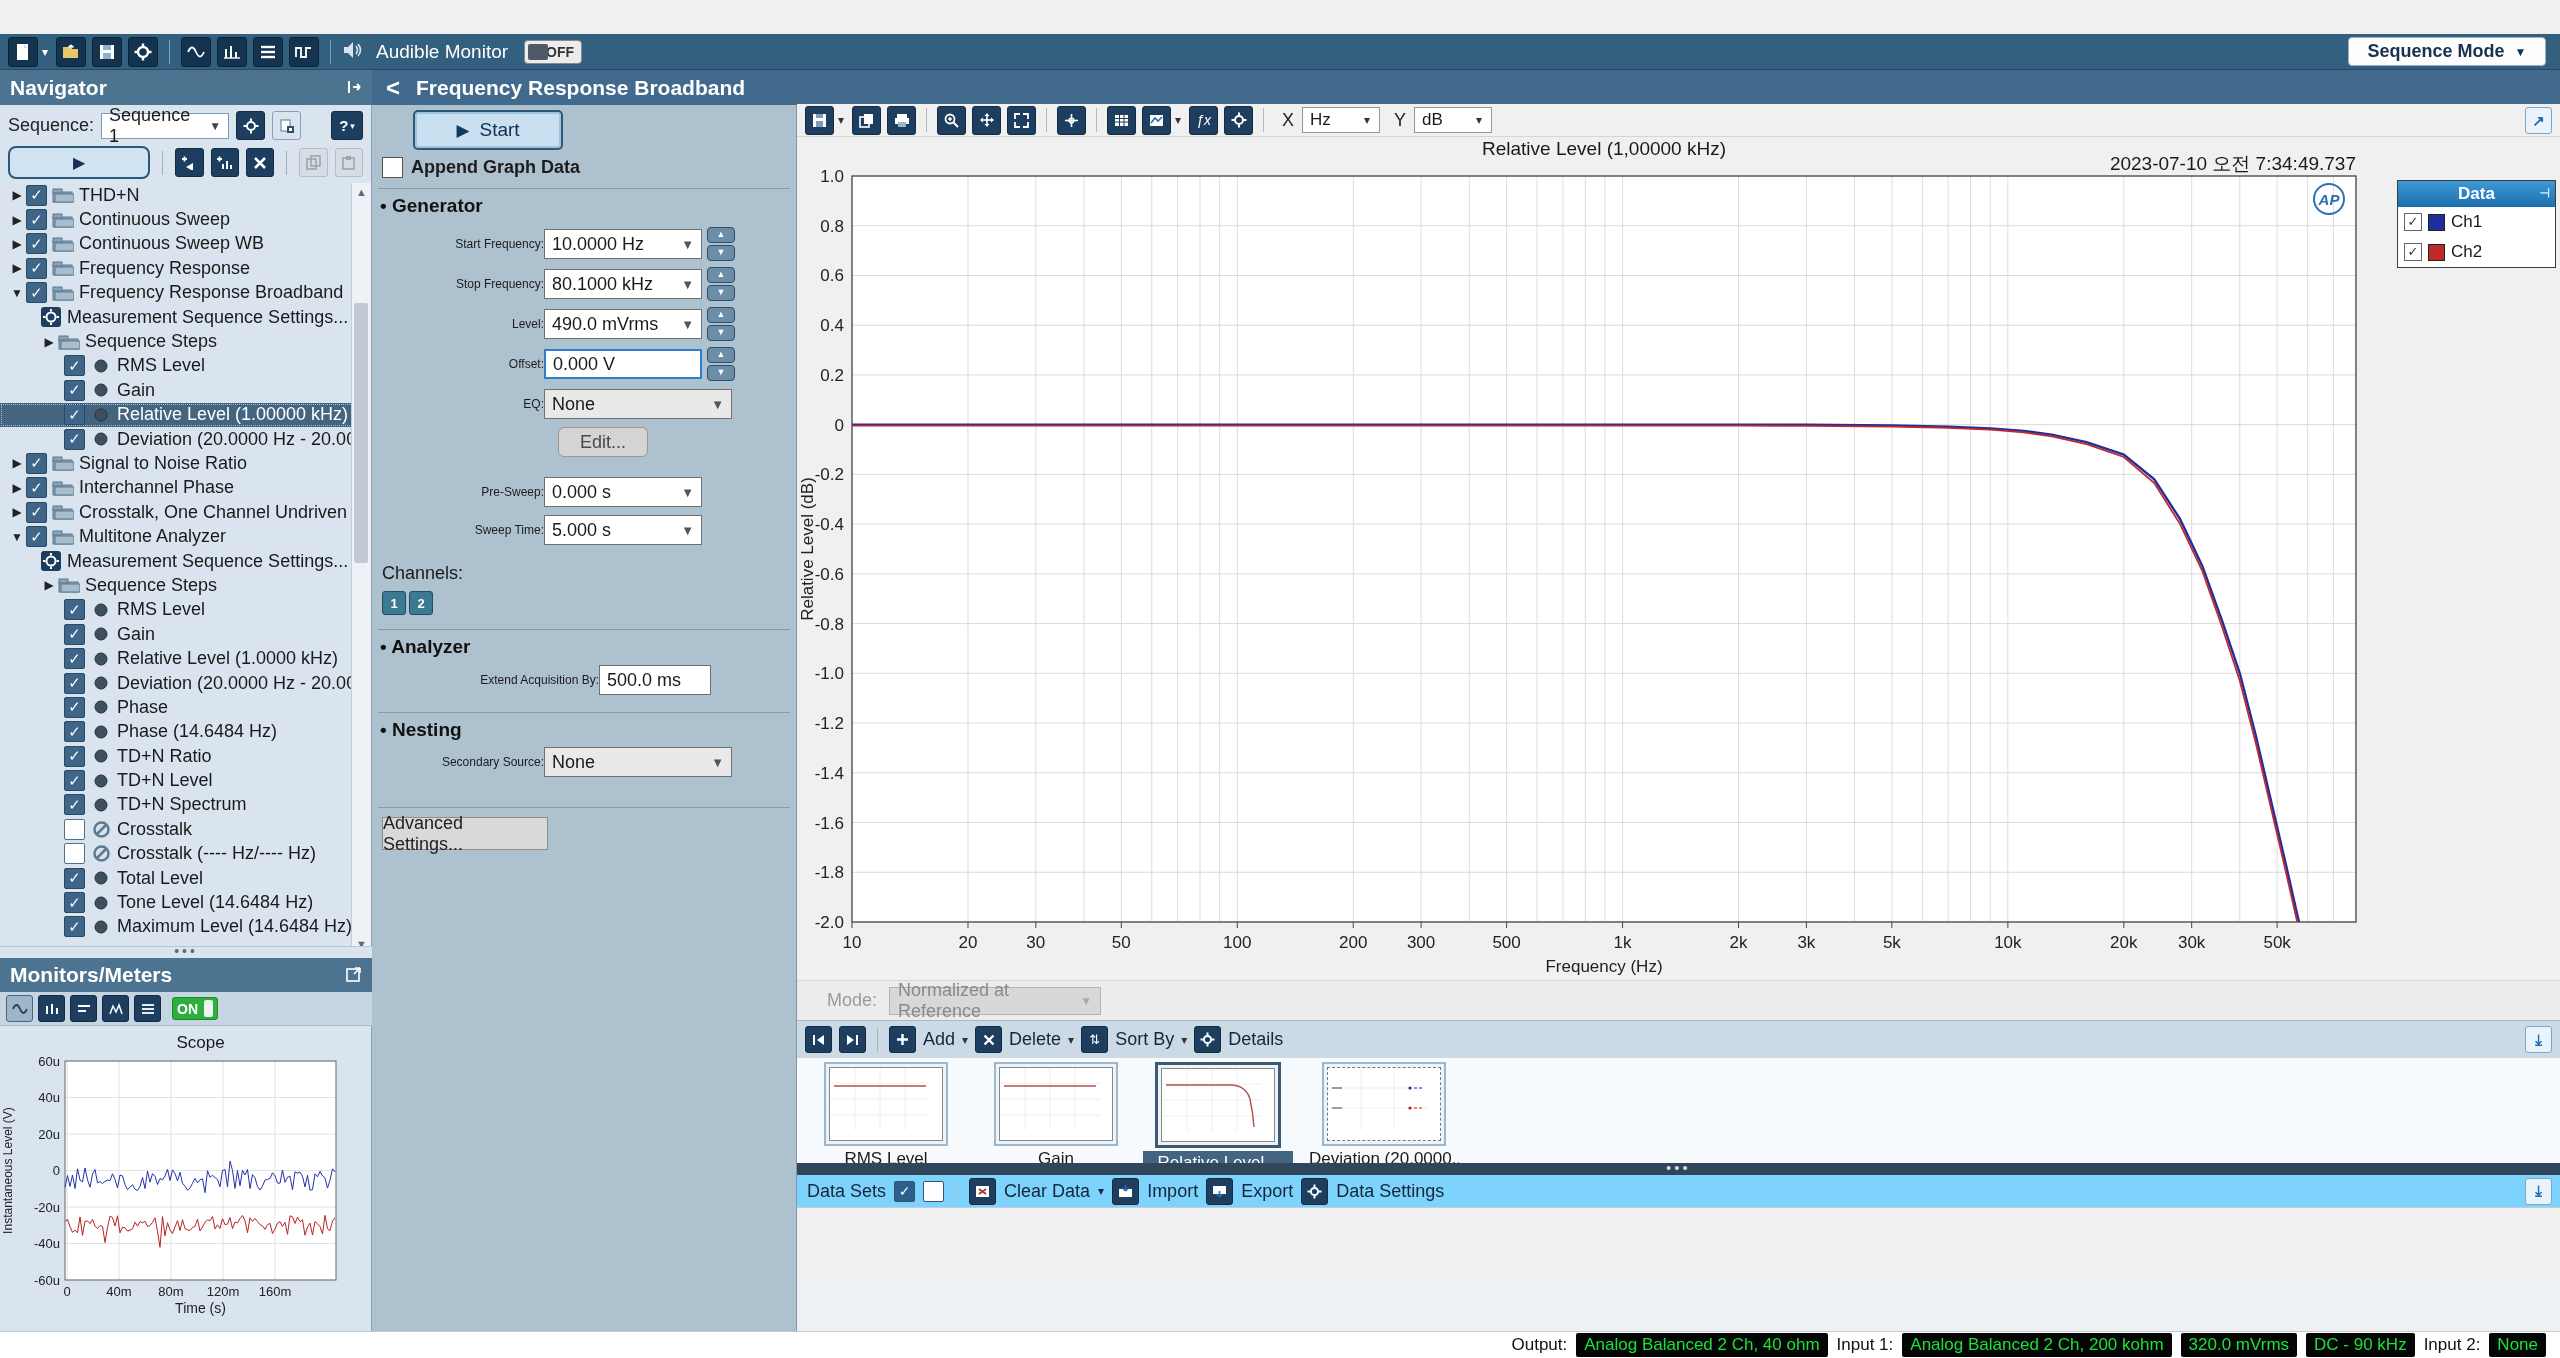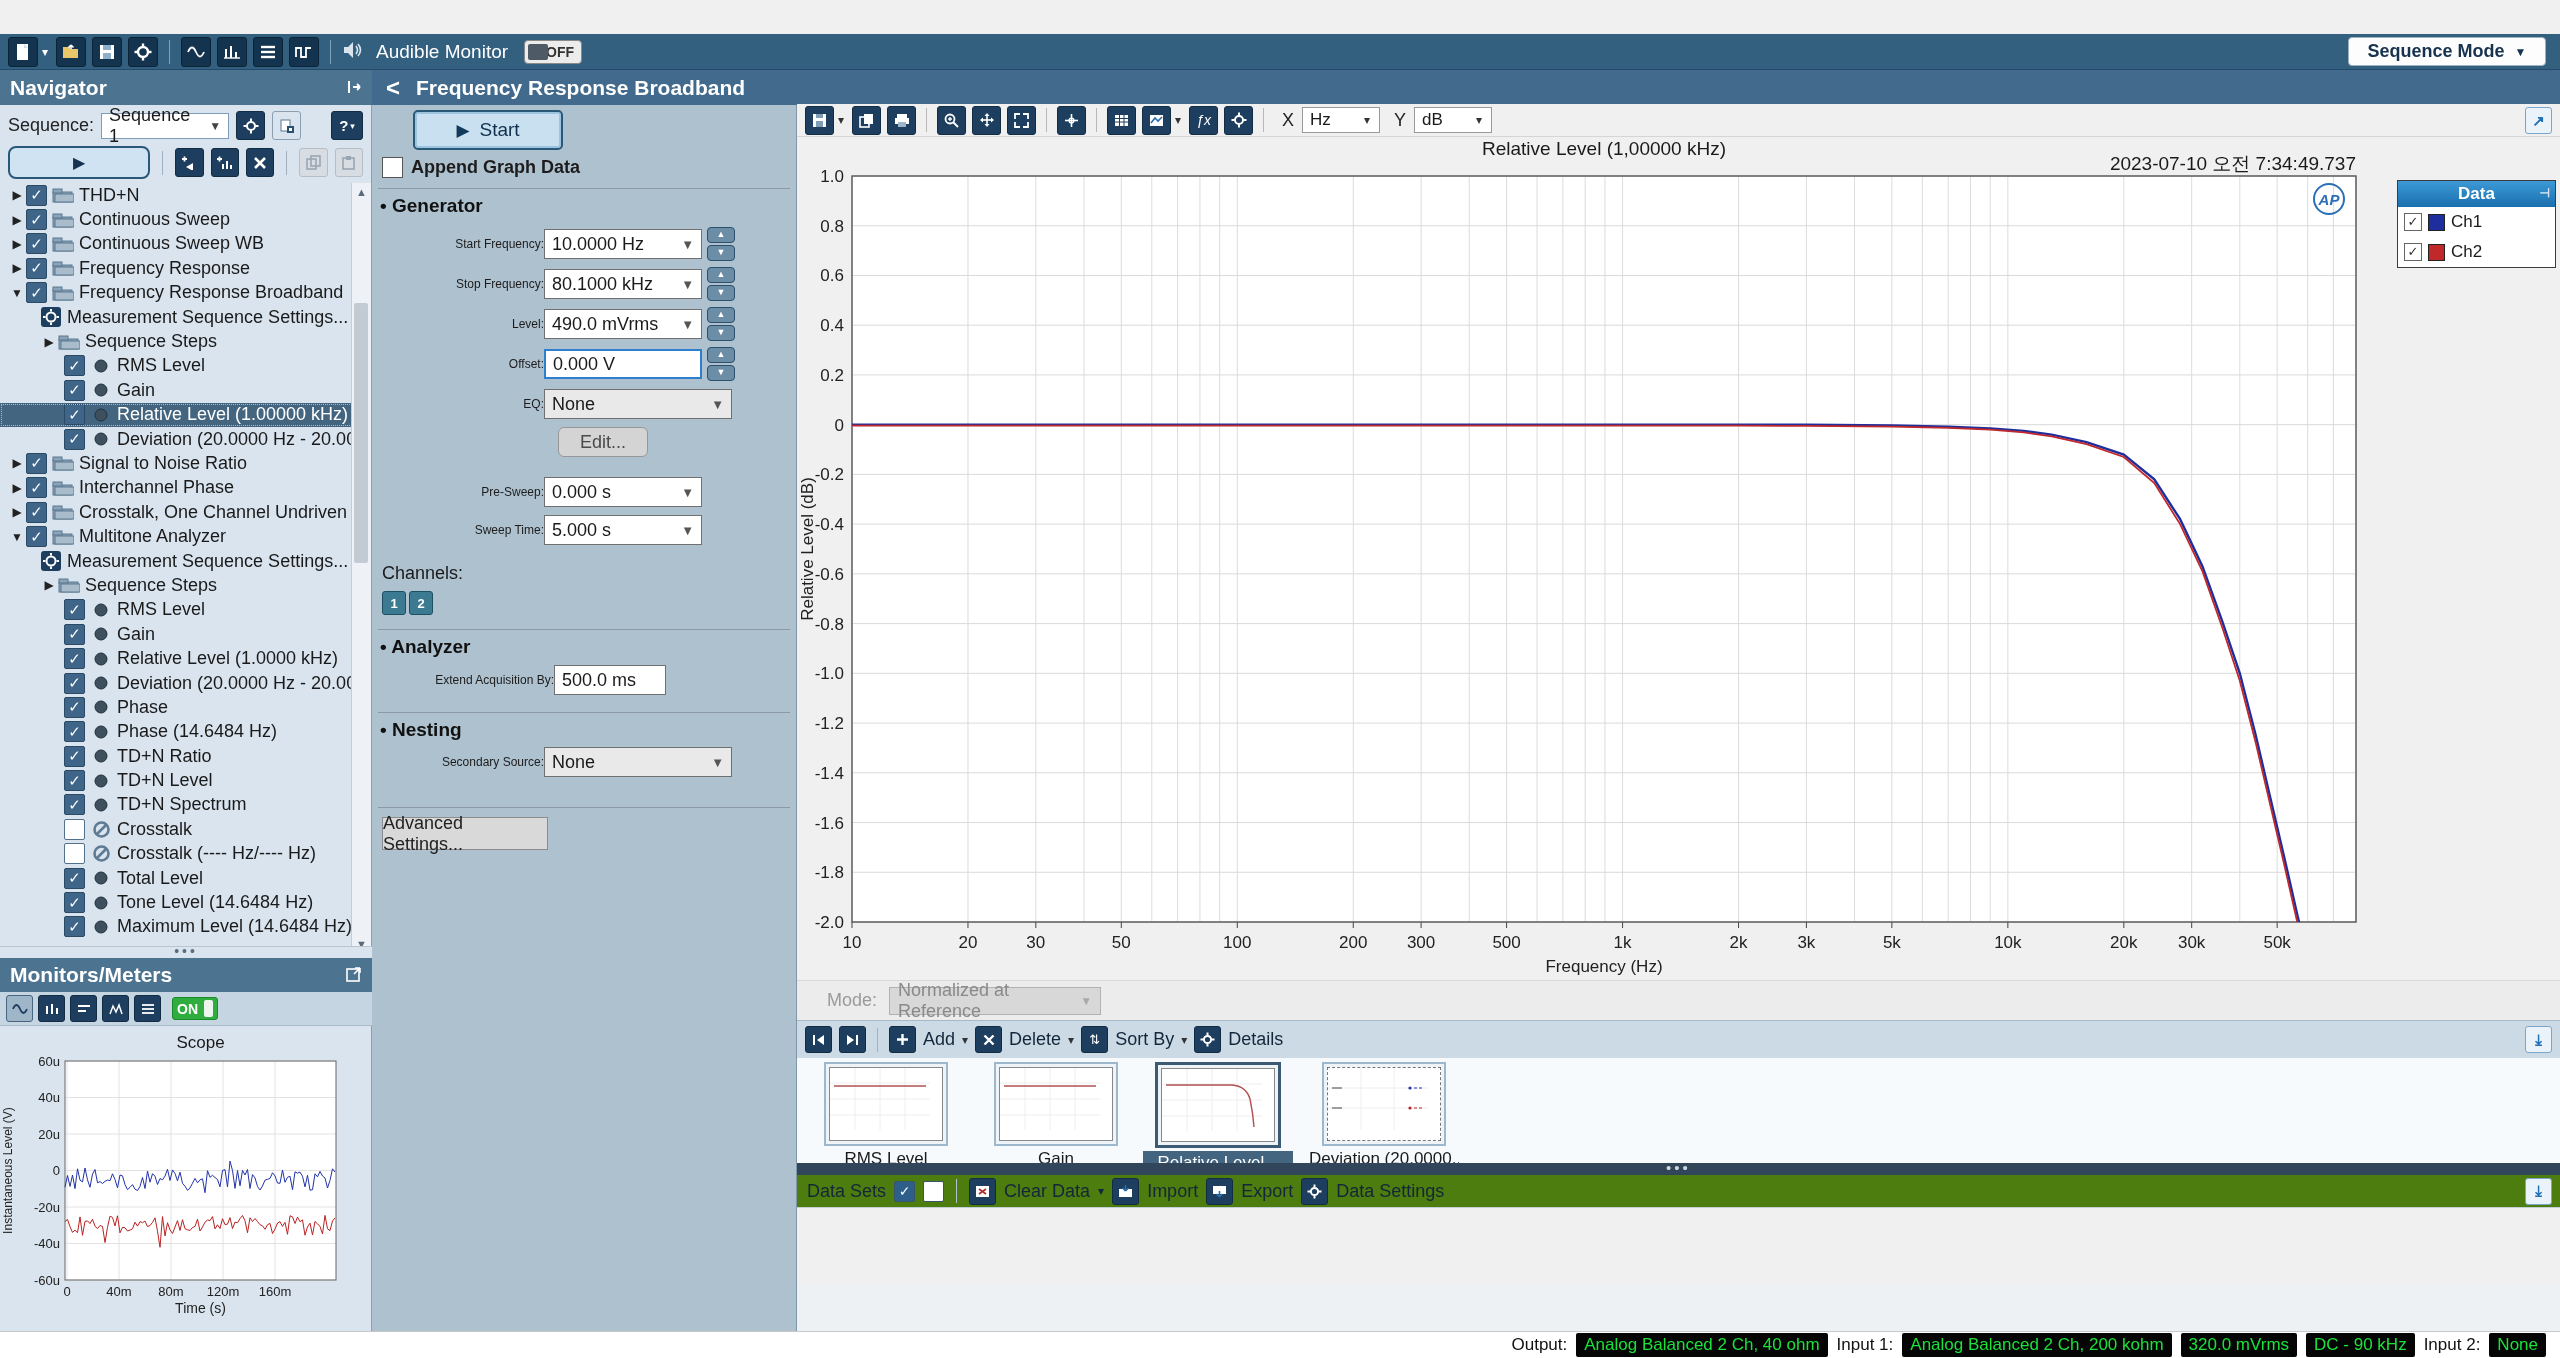--- a/index.html
+++ b/index.html
@@ -93,21 +93,21 @@
   .resbar .caret{font-size:12px;color:#333;}
   .thumbs{left:797px;top:1058px;width:1763px;height:105px;background:#f7fafc;}
   .thumb{position:absolute;top:4px;width:120px;}
   .thumb .frame{width:114px;height:74px;margin:0 auto;background:#eef3f8;border:2px solid #9db8cc;padding:3px;}
   .thumb.sel .frame{border:3px solid #3c5a74;}
   .thumb .mini{width:100%;height:100%;background:#fff;border:1px solid #888;box-sizing:border-box;}
   .thumb.dashed .mini{border:1px dashed #777;}
   .thumb .cap{margin-top:3px;text-align:center;font-size:17px;color:#1a1a1a;white-space:nowrap;overflow:hidden;}
   .thumb.sel .cap{background:#44657f;color:#fff;padding:2px 0;}
   .darksplit{left:797px;top:1163px;width:1763px;height:12px;background:#31465a;color:#cfd8df;text-align:center;font-size:15px;line-height:9px;letter-spacing:3px;}
-  .dstoolbar{left:797px;top:1175px;width:1763px;height:33px;background:#4d7c0f;display:flex;align-items:center;gap:8px;padding-left:10px;box-sizing:border-box;font-size:18px;color:#14273a;border-bottom:1px solid #c3ced8;}
+  .dstoolbar{left:797px;top:1175px;width:1763px;height:33px;background:#7dd3fc;display:flex;align-items:center;gap:8px;padding-left:10px;box-sizing:border-box;font-size:18px;color:#14273a;border-bottom:1px solid #c3ced8;}
   .dscb{width:19px;height:19px;border:1px solid #38546e;background:#2d5f8a;color:#fff;font-size:14px;display:flex;align-items:center;justify-content:center;border-radius:2px;}
   .dscb.un{background:#fff;color:transparent;}
   .dsbtn{width:25px;height:25px;background:#1d3e5e;border:1px solid #122c44;border-radius:3px;display:flex;align-items:center;justify-content:center;}
   .dtable{left:797px;top:1208px;width:1763px;height:75px;background:#fff;font-size:17px;}
   .dtable table{border-collapse:collapse;width:1763px;table-layout:fixed;}
   .dtable th{background:#f4f6f8;border:1px solid #bcc6ce;font-weight:normal;height:27px;font-size:17px;}
   .dtable td{border:1px solid #ccd4da;height:27px;padding:0 8px;}
   .rowcb{width:16px;height:16px;border:1px solid #999;background:#f2f2f2;color:#7a8a98;font-size:12px;line-height:15px;text-align:center;margin:0 auto;}
   .dsfill{left:797px;top:1283px;width:1763px;height:48px;background:#eef1f4;}
   
@@ -773,21 +773,21 @@
         </span>
     </div>
     <div class="abs" style="left:10px;top:458px;font-size:18px;">Channels:</div>
     <div class="abs" style="left:10px;top:486px;display:flex;gap:3px;">
       <span class="chbtn">1</span>
       <span class="chbtn">2</span>
     </div>
     <div class="sec-sep" style="top:524px;"></div>
     <div class="sec-head" style="top:531px;">• <span>Analyzer</span></div>
     <div class="frow" style="left:0;top:560px;">
-      <span class="flabel" style="width:182px;">Extend Acquisition By:</span>
+      <span class="flabel" style="width:182px;margin-left:45px;">Extend Acquisition By:</span>
       <span class="fcombo" style="width:112px;">
           <span>500.0 ms</span>
         </span>
     </div>
     <div class="sec-sep" style="top:607px;"></div>
     <div class="sec-head" style="top:614px;">• <span>Nesting</span></div>
     <div class="frow" style="left:0;top:642px;">
       <span class="flabel">Secondary Source:</span>
       <span class="fcombo gray">
           <span>None</span>

